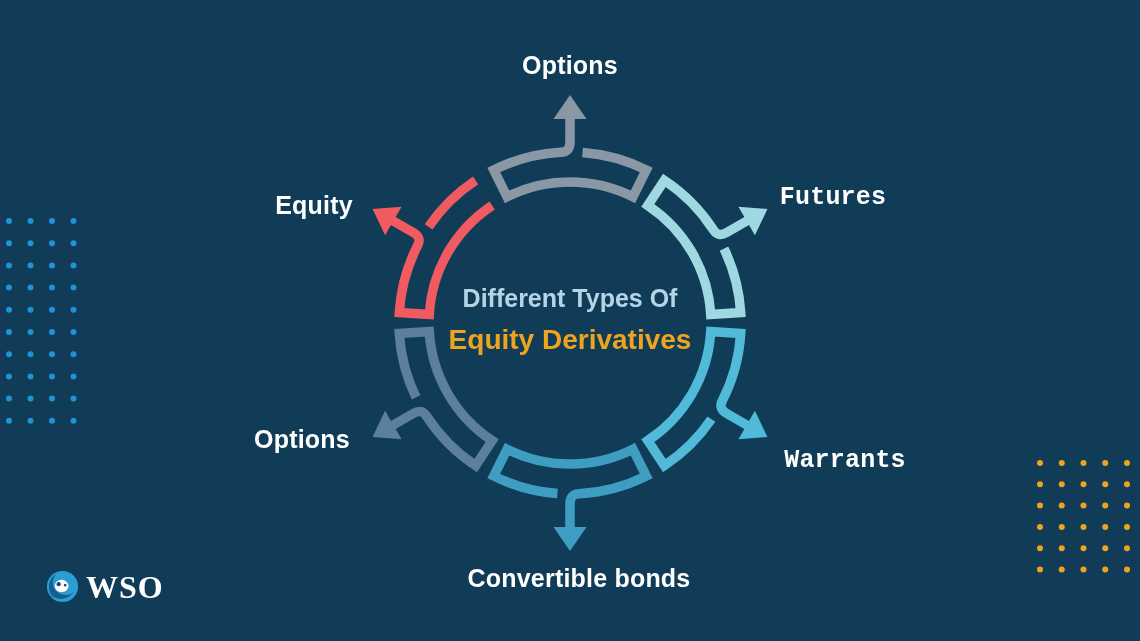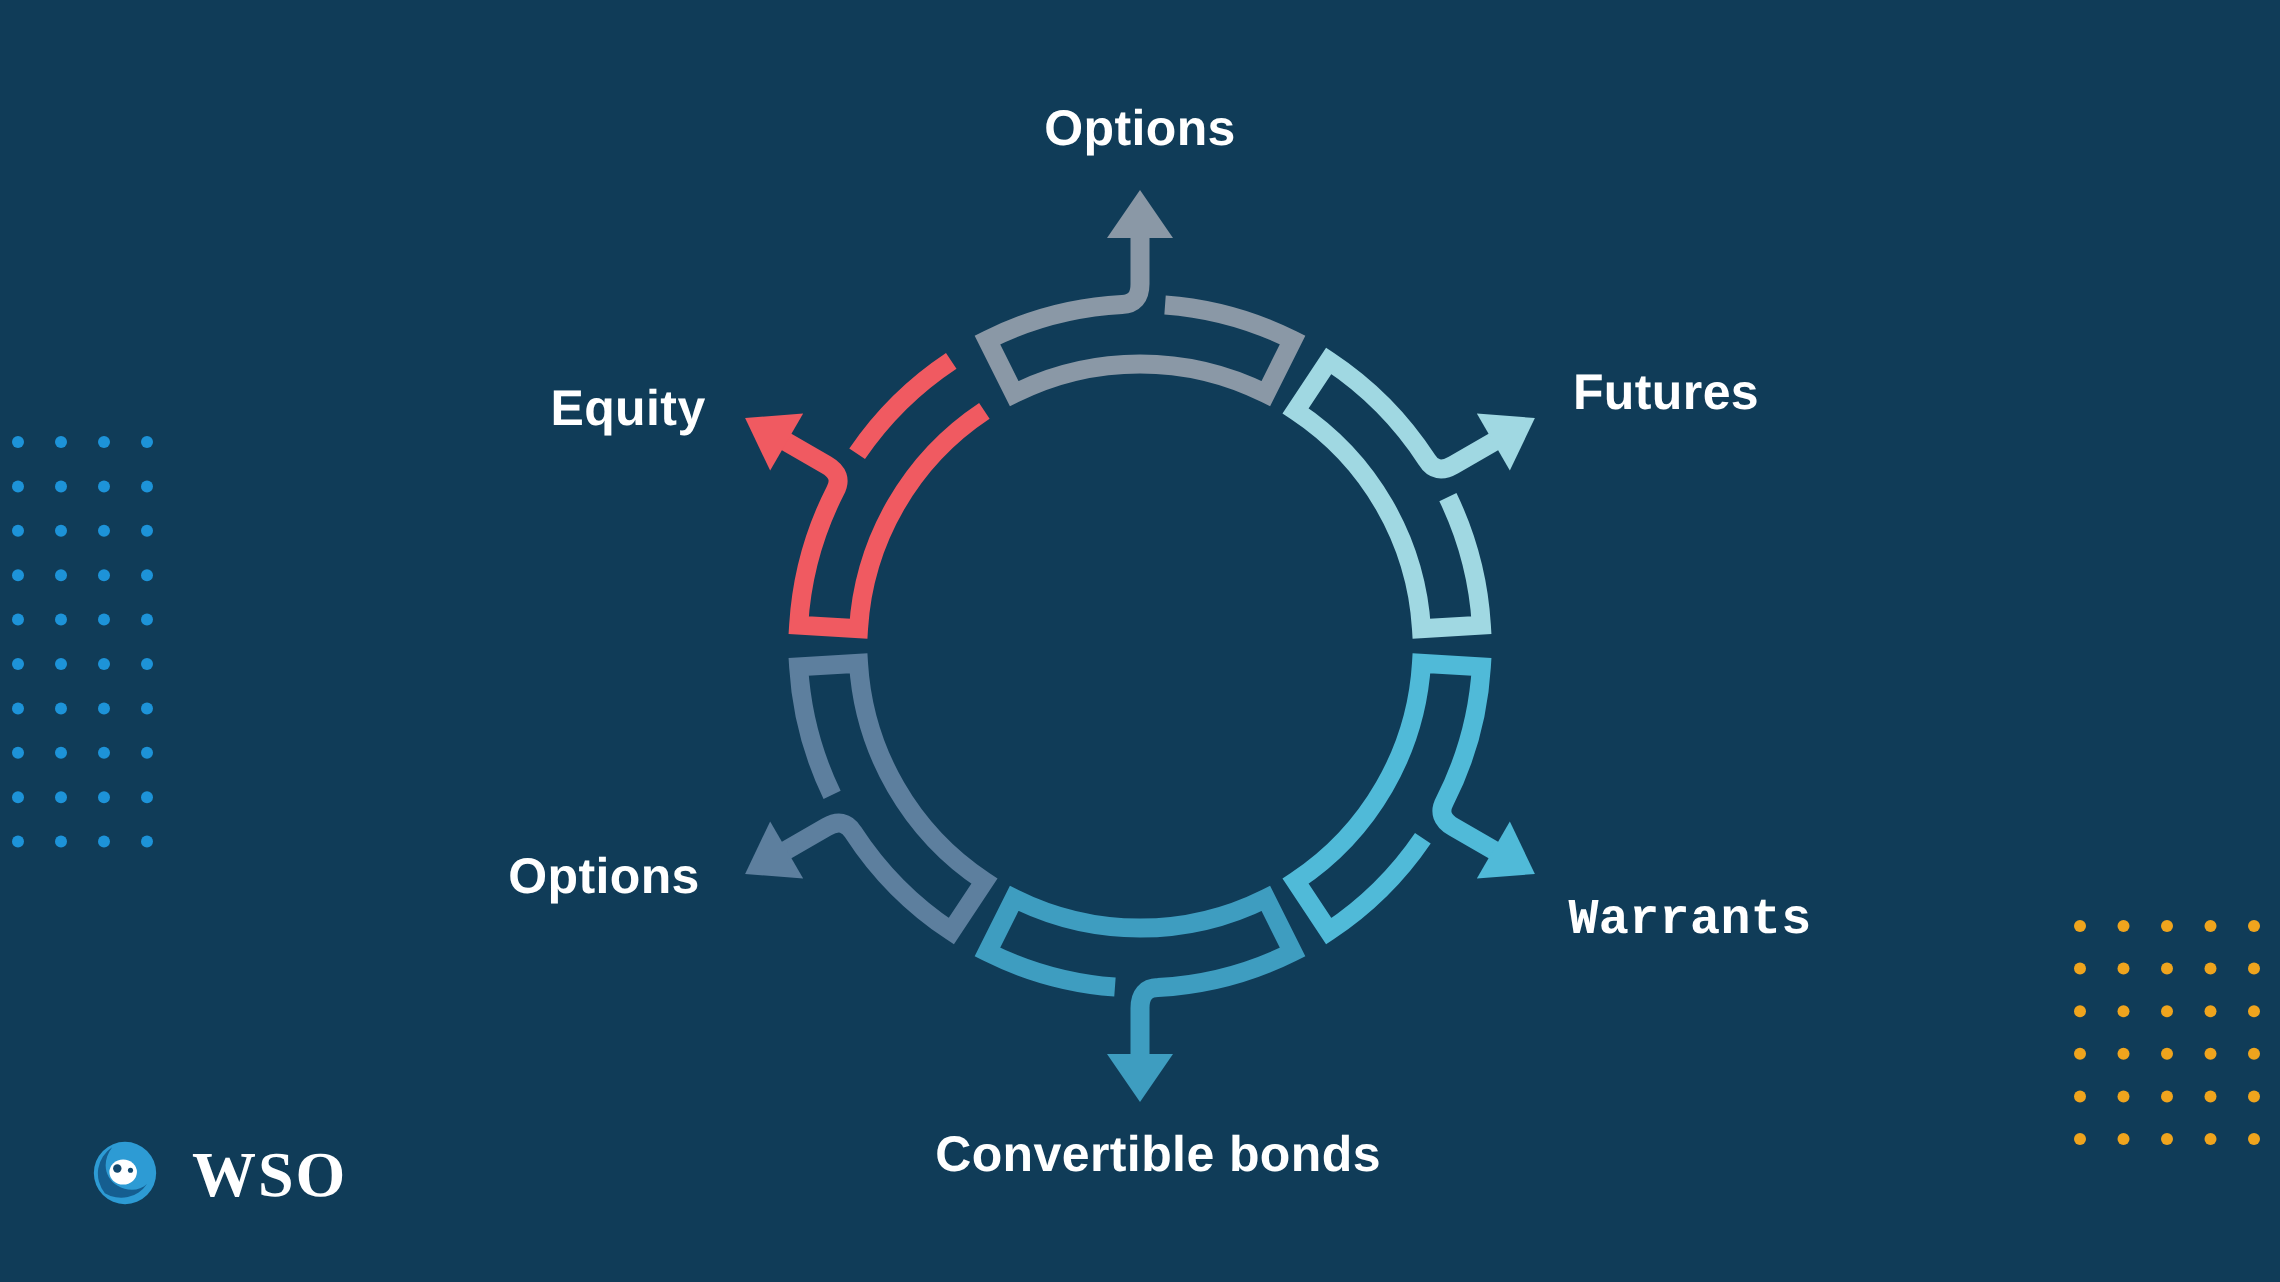--- a/index.html
+++ b/index.html
@@ -38,21 +38,21 @@
     display:block;
     font-weight:bold;
     font-size:28px;
     color:#EFA41D;
   }
   .logo{
     position:absolute;
     left:46px;top:570px;
     display:flex;
     align-items:center;
-    gap:17px;
+    gap:7px;
   }
   .logo .logo-text{
     font-family:"Liberation Serif", serif;
     font-weight:bold;
     font-size:32px;
     color:#FFFFFF;
     letter-spacing:1px;
     line-height:1;
   }
 </style>
@@ -157,27 +157,31 @@
         <polygon points="372.55 437.00 385.08 410.71 401.58 439.29" fill="#5D7F9E"></polygon>
       </g>
       <g>
         <path d="M 428.57 226.88 A 171 171 0 0 1 475.62 180.41 M 492.18 205.42 A 141 141 0 0 0 429.26 314.39 L 399.32 312.56 A 171 171 0 0 1 417.64 245.37 Q 421.91 237.50 413.25 232.50 L 390.73 219.50" fill="none" stroke="#F05A61" stroke-width="9.5" stroke-linejoin="miter" stroke-linecap="butt"></path>
         <polygon points="372.55 209.00 401.58 206.71 385.08 235.29" fill="#F05A61"></polygon>
       </g>
     </svg>
 
   <div id="labels-layer">
       <div class="seg-label" style="left: 570px; top: 65px;">Options</div>
-      <div class="seg-label" style="left: 833px; top: 197px;">Futures</div>
+      <div class="seg-label" style="left: 833px; top: 197px; font-family: Liberation Mono, monospace;">Futures</div>
       <div class="seg-label" style="left: 845px; top: 460px; font-family: Liberation Mono, monospace;">Warrants</div>
       <div class="seg-label" style="left: 579px; top: 578px;">Convertible bonds</div>
       <div class="seg-label" style="left: 302px; top: 439px;">Options</div>
       <div class="seg-label" style="left: 314px; top: 205px;">Equity</div>
     </div>
 
+  <div class="center-title">
+    <span class="line1">Different Types Of</span>
+    <span class="line2">Equity Derivatives</span>
+  </div>
 
   <div class="logo">
     <svg width="33" height="33" viewBox="0 0 36 36">
       <circle cx="18" cy="18" r="17" fill="#2D9BD4"></circle>
       <path d="M7 29 A17 17 0 0 1 11 4 C 5 12 7 21 14 25 C 19 28 26 28 30 24 A17 17 0 0 1 7 29 Z" fill="#155E90"></path>
       <ellipse cx="17" cy="17.5" rx="7.5" ry="6.8" fill="#FFFFFF"></ellipse>
       <circle cx="13.8" cy="15.5" r="2.3" fill="#12486E"></circle>
       <circle cx="21" cy="16.5" r="1.4" fill="#12486E"></circle>
     </svg>
     <span class="logo-text">WSO</span>

